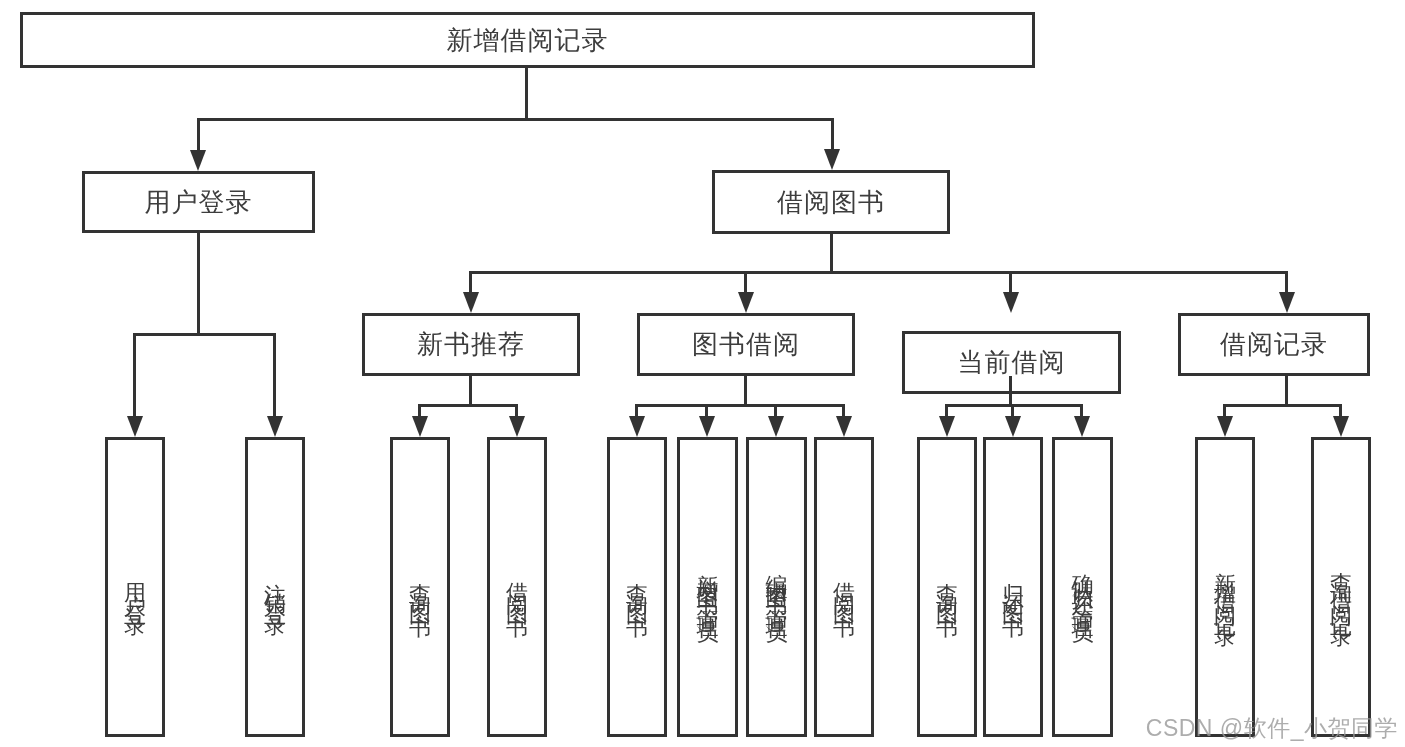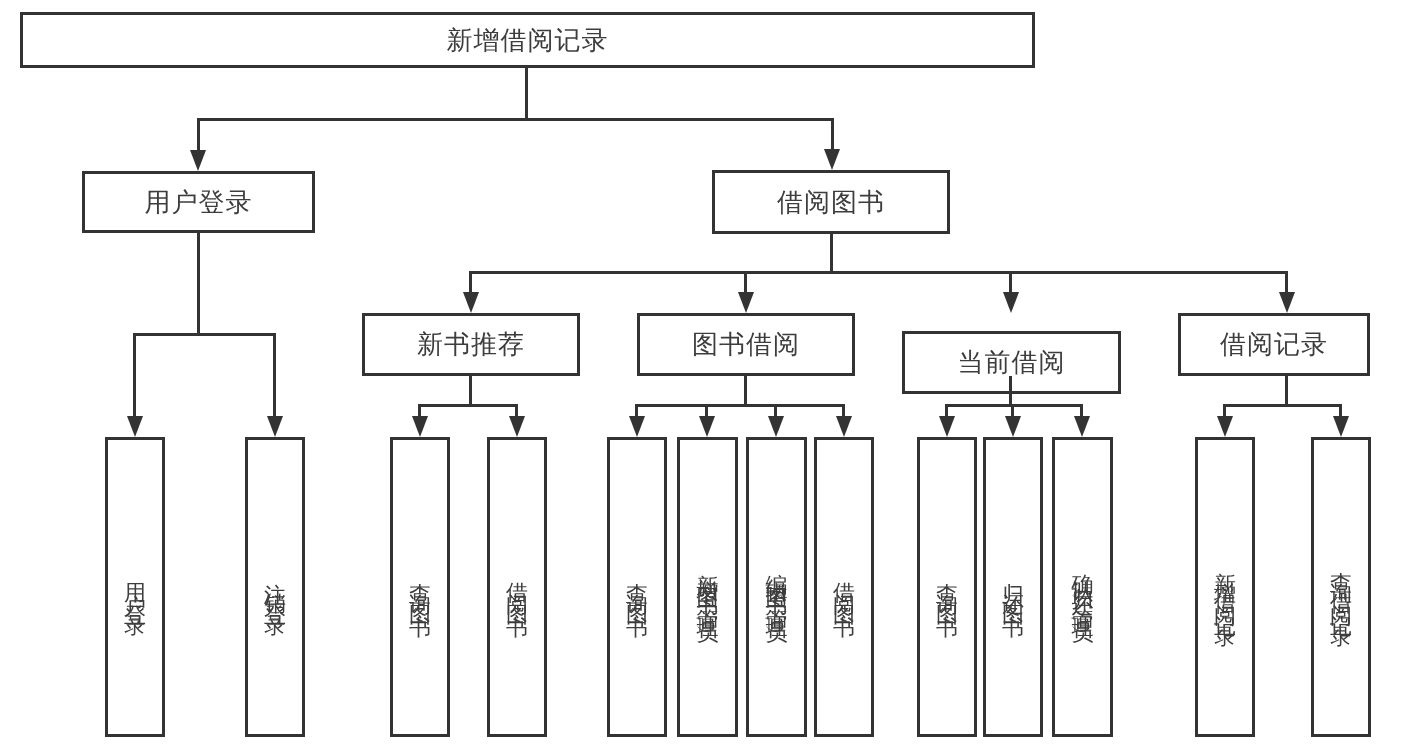--- a/index.html
+++ b/index.html
@@ -168,14 +168,15 @@
   <div class="seg v" style="left:1080px;top:404px;height:14px"></div>
   <div class="arrow" style="left:1074px;top:416px"></div>
 
   <div class="seg v" style="left:1285px;top:376px;height:31px"></div>
   <div class="seg h" style="left:1223px;top:404px;width:119px"></div>
   <div class="seg v" style="left:1223px;top:404px;height:14px"></div>
   <div class="arrow" style="left:1217px;top:416px"></div>
   <div class="seg v" style="left:1339px;top:404px;height:14px"></div>
   <div class="arrow" style="left:1333px;top:416px"></div>
 
+  <div class="watermark">CSDN @软件_小贺同学</div>
 
 </div>
 
 </body></html>

